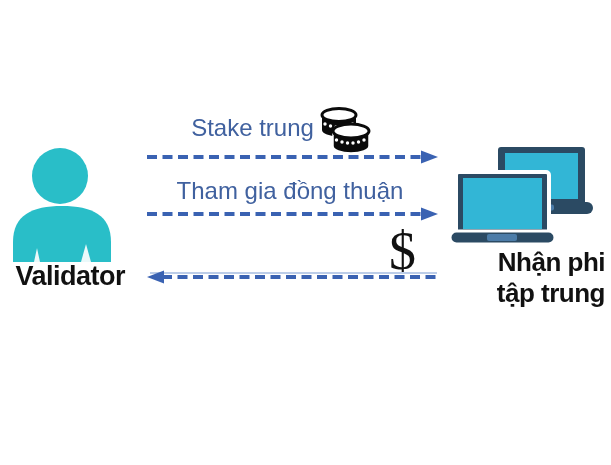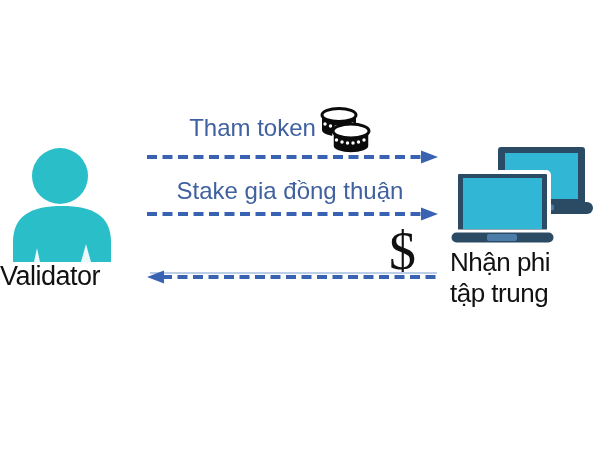--- a/index.html
+++ b/index.html
@@ -15,22 +15,22 @@
   .flow-label{
     color:var(--label_blue);
     font-size:24px;
     line-height:28px;
     text-align:center;
     white-space:nowrap;
   }
   
   .actor-label{
     color:var(--text_black);
-    font-weight:normal;
-    text-align:left;
+    font-weight:bold;
+    text-align:right;
     letter-spacing:-0.5px;
   }
   .validator-label{font-size:27px;line-height:30px;}
   .network-label{font-size:26px;line-height:31px;}
   
   .fill-teal{fill:var(--teal);}
   .fill-frame{fill:var(--laptop_frame);}
   .fill-screen{fill:var(--laptop_screen);}
   .fill-pad{fill:var(--laptop_touchpad);}
   .arrow-line{stroke:var(--arrow_blue);stroke-width:4;stroke-dasharray:10 5.5;fill:none;}
@@ -54,21 +54,21 @@
 
   <svg class="abs" style="left:10px;top:145px;" width="105" height="120" viewBox="0 0 105 120">
     <circle class="fill-teal" cx="50" cy="31" r="28"></circle>
     <path class="fill-teal" d="M3,117 L3,97 C3,70 22,61 52,61 C82,61 101,70 101,97 L101,117 Z"></path>
     <path d="M24,117 L27,103 L30,117 Z" fill="#ffffff" opacity="0.9"></path>
     <path d="M81,117 L76,99 L71,117 Z" fill="#ffffff" opacity="0.9"></path>
   </svg>
 
   <div class="abs actor-label validator-label" style="left:0px;top:261px;width:125px;">Validator</div>
 
-  <div class="abs flow-label" style="left:145px;top:114px;width:215px;">Tham token</div>
+  <div class="abs flow-label" style="left:145px;top:114px;width:215px;">Stake trung</div>
 
   <svg class="abs" style="left:314px;top:104px;" width="62" height="52" viewBox="0 0 62 52">
 
     <path class="coin-body" d="M8,11 L8,26 A17,6.5 0 0 0 42,26 L42,11 Z"></path>
     <ellipse class="coin-top" cx="25" cy="11" rx="17" ry="6.5"></ellipse>
     <circle class="coin-dot" cx="11" cy="20" r="1.7"></circle>
     <circle class="coin-dot" cx="16.5" cy="22" r="1.7"></circle>
     <circle class="coin-dot" cx="22" cy="23" r="1.7"></circle>
     <circle class="coin-dot" cx="27.5" cy="23" r="1.7"></circle>
     <circle class="coin-dot" cx="33" cy="22" r="1.7"></circle>
@@ -82,21 +82,21 @@
     <circle class="coin-dot" cx="39" cy="39" r="1.7"></circle>
     <circle class="coin-dot" cx="44.5" cy="38" r="1.7"></circle>
     <circle class="coin-dot" cx="50" cy="36" r="1.7"></circle>
   </svg>
 
   <svg class="abs" style="left:140px;top:147px;" width="305" height="20" viewBox="0 0 305 20">
     <line class="arrow-line" x1="7" y1="10" x2="283" y2="10"></line>
     <polygon class="arrow-head" points="281,3.5 298,10 281,16.5"></polygon>
   </svg>
 
-  <div class="abs flow-label" style="left:140px;top:177px;width:300px;">Stake gia đồng thuận</div>
+  <div class="abs flow-label" style="left:140px;top:177px;width:300px;">Tham gia đồng thuận</div>
 
   <svg class="abs" style="left:140px;top:204px;" width="305" height="20" viewBox="0 0 305 20">
     <line class="arrow-line" x1="7" y1="10" x2="283" y2="10"></line>
     <polygon class="arrow-head" points="281,3.5 298,10 281,16.5"></polygon>
   </svg>
 
 
   <span class="abs dollar" style="left:389px;top:224px;">$</span>
 
   <svg class="abs" style="left:140px;top:267px;" width="305" height="20" viewBox="0 0 305 20">

